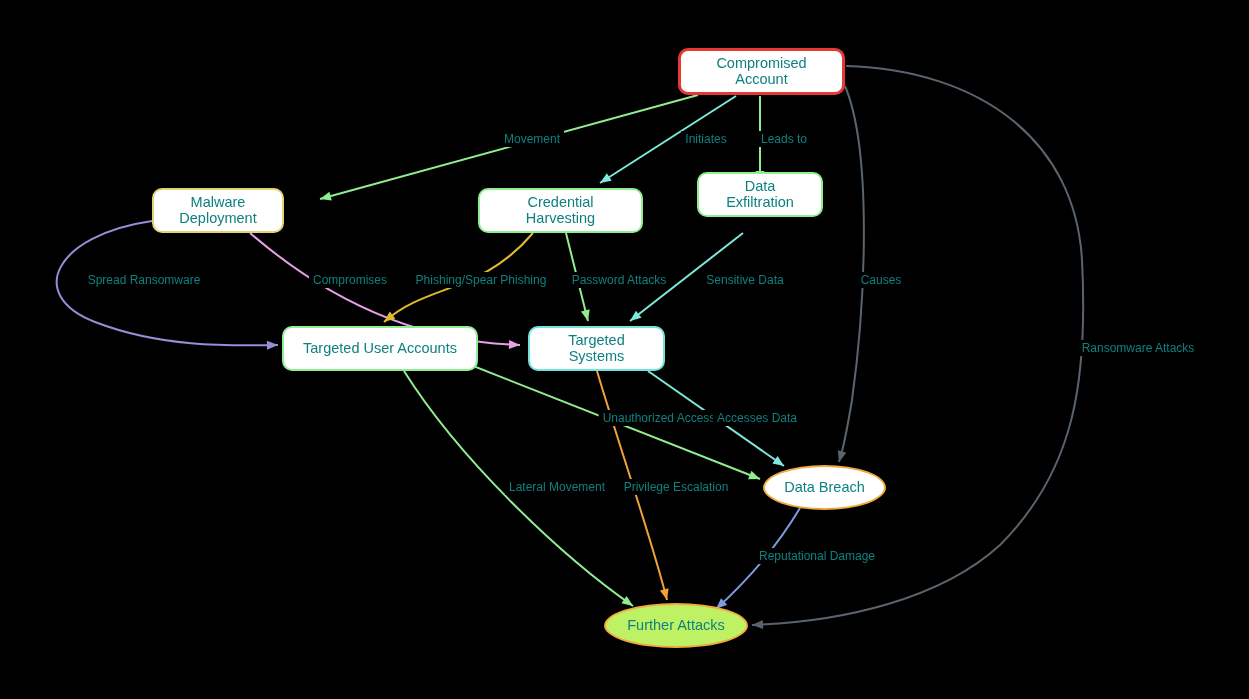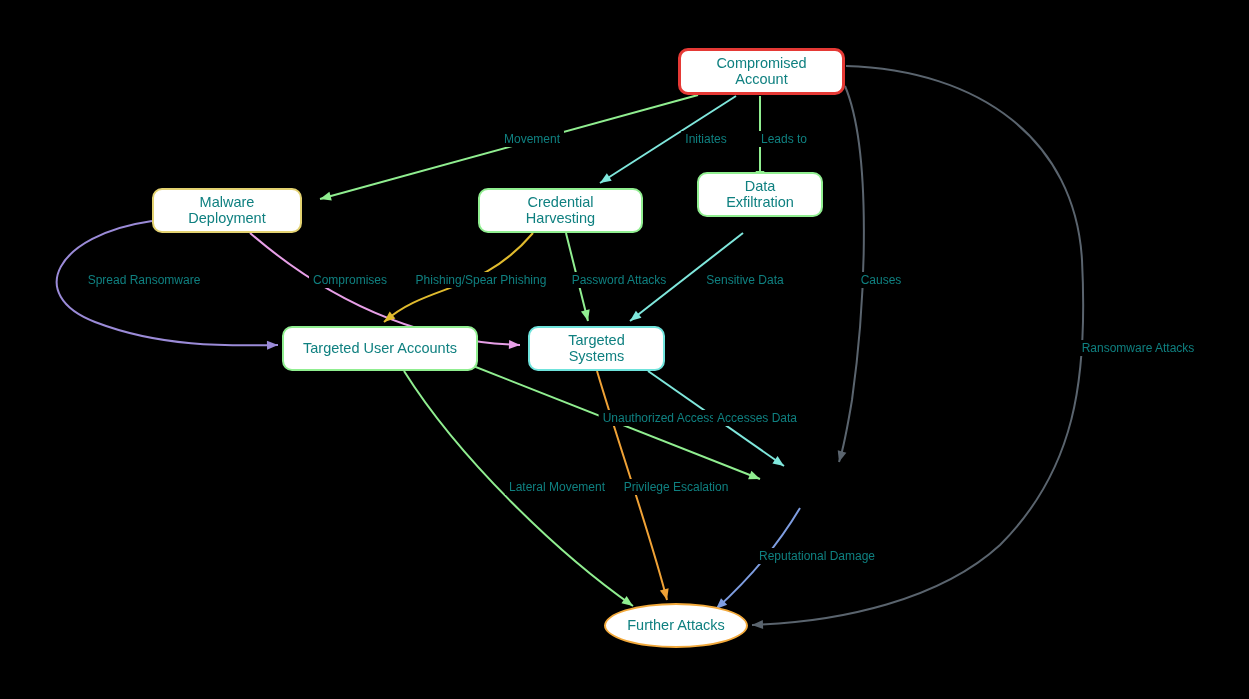--- a/index.html
+++ b/index.html
@@ -91,19 +91,20 @@
     <div class="edge-label" style="left: 745px; top: 280px; color: rgb(15, 128, 128);">Sensitive Data</div>
     <div class="edge-label" style="left: 881px; top: 280px; color: rgb(15, 128, 128);">Causes</div>
     <div class="edge-label" style="left: 659px; top: 418px; color: rgb(15, 128, 128);">Unauthorized Access</div>
     <div class="edge-label" style="left: 757px; top: 418px; color: rgb(15, 128, 128);">Accesses Data</div>
     <div class="edge-label" style="left: 557px; top: 487px; color: rgb(15, 128, 128);">Lateral Movement</div>
     <div class="edge-label" style="left: 676px; top: 487px; color: rgb(15, 128, 128);">Privilege Escalation</div>
     <div class="edge-label" style="left: 817px; top: 556px; color: rgb(15, 128, 128);">Reputational Damage</div>
     <div class="edge-label" style="left: 1138px; top: 348px; color: rgb(15, 128, 128);">Ransomware Attacks</div>
     <div class="edge-label" style="left: 112px; top: 280px; color: rgb(15, 128, 128); margin-left: 32px;">Spread Ransomware</div>
     <div class="node rect" style="left: 678px; top: 48px; width: 167px; height: 47px; border-color: rgb(229, 57, 53); border-width: 3px; background: rgb(255, 255, 255); color: rgb(15, 128, 128);">Compromised Account</div>
-    <div class="node rect" style="left: 152px; top: 188px; width: 150px; height: 45px; border-color: rgb(227, 210, 113); border-width: 2px; background: rgb(255, 255, 255); color: rgb(15, 128, 128); text-align: center;">Malware Deployment</div>
+    <div class="node rect" style="left: 152px; top: 188px; width: 132px; height: 45px; border-color: rgb(227, 210, 113); border-width: 2px; background: rgb(255, 255, 255); color: rgb(15, 128, 128); text-align: center;">Malware Deployment</div>
     <div class="node rect" style="left: 478px; top: 188px; width: 165px; height: 45px; border-color: rgb(144, 238, 144); border-width: 2px; background: rgb(255, 255, 255); color: rgb(15, 128, 128);">Credential Harvesting</div>
     <div class="node rect" style="left: 697px; top: 172px; width: 126px; height: 45px; border-color: rgb(144, 238, 144); border-width: 2px; background: rgb(255, 255, 255); color: rgb(15, 128, 128);">Data Exfiltration</div>
     <div class="node rect" style="left: 282px; top: 326px; width: 196px; height: 45px; border-color: rgb(144, 238, 144); border-width: 2px; background: rgb(255, 255, 255); color: rgb(15, 128, 128);">Targeted User Accounts</div>
     <div class="node rect" style="left: 528px; top: 326px; width: 137px; height: 45px; border-color: rgb(111, 227, 220); border-width: 2px; background: rgb(255, 255, 255); color: rgb(15, 128, 128);">Targeted Systems</div>
-    <div class="node ellipse" style="left: 604px; top: 603px; width: 144px; height: 45px; border-color: rgb(242, 169, 59); border-width: 2px; background: #ffffff; color: rgb(15, 128, 128);">Further Attacks</div>
+    <div class="node ellipse" style="left: 763px; top: 465px; width: 123px; height: 45px; border-color: rgb(242, 169, 59); border-width: 2px; background: rgb(255, 255, 255); color: rgb(15, 128, 128);">Data Breach</div>
+    <div class="node ellipse" style="left: 604px; top: 603px; width: 144px; height: 45px; border-color: rgb(242, 169, 59); border-width: 2px; background: #bef264; color: rgb(15, 128, 128);">Further Attacks</div>
   </div>
 
 </body></html>

